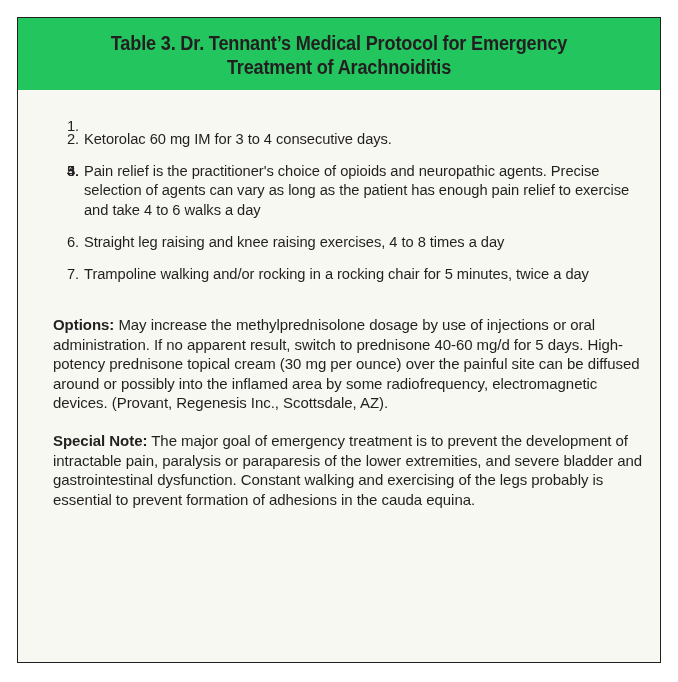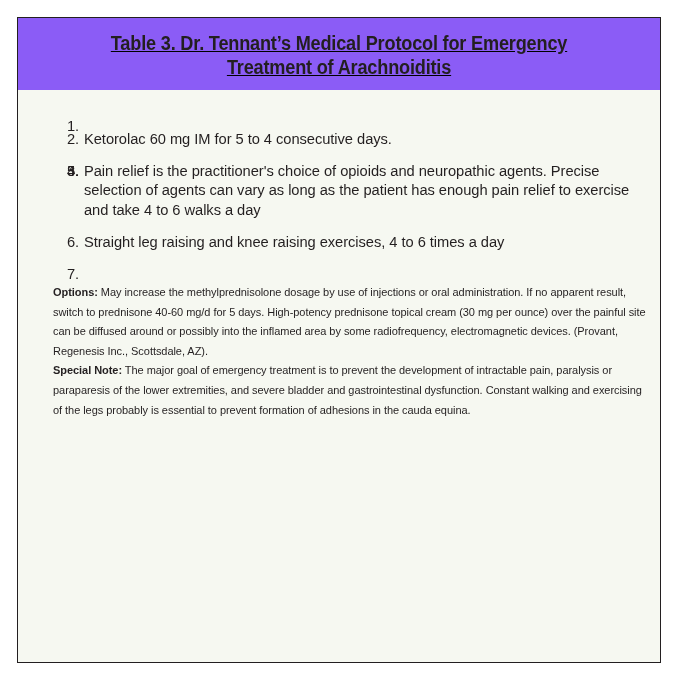--- a/index.html
+++ b/index.html
@@ -22,26 +22,25 @@
     width: 644px;
     height: 646px;
     box-sizing: border-box;
     border: 1.5px solid #231f20;
     background: #f6f8f1;
     overflow: hidden;
   }
 
   
   .table-header {
-    background: #8b5cf6;
+    background: #22c55e;
     height: 72px;
     box-sizing: border-box;
     padding: 14px 58px 0 58px;
     text-align: center;
-    text-decoration: underline;
   }
   .table-title {
     margin: 0;
     font-family: "Liberation Sans Narrow", "Liberation Sans", sans-serif;
     font-weight: bold;
     font-size: 19.5px;
     line-height: 23.5px;
     letter-spacing: -0.2px;
     color: #231f20;
     transform: scaleX(0.93);
@@ -73,29 +72,29 @@
   .protocol-num {
     position: absolute;
     left: 0;
     top: 0;
     width: 17px;
   }
 
   
   .note-block {
     padding: 0 4px 0 35px;
-    font-size: 11px;
+    font-size: 15px;
     line-height: 19.6px;
     letter-spacing: -0.05px;
   }
   .note-para {
     margin: 0;
     max-width: 594px;
   }
-  .note-para + .note-para { }
+  .note-para + .note-para { margin-top: 18px; }
   .note-lead {
     font-weight: bold;
   }
   #options-para { margin-top: 31px; }
 </style>
 </head>
 <body>
 
 <div id="table-box">
 
@@ -104,38 +103,39 @@
   </div>
 
   <div class="table-body">
 
     <ol class="protocol-list">
       <li class="protocol-item">
         <span class="protocol-num">1.</span>
       </li>
       <li class="protocol-item">
         <span class="protocol-num">2.</span>
-        <span>Ketorolac 60 mg IM for 5 to 4 consecutive days.</span>
+        <span>Ketorolac 60 mg IM for 3 to 4 consecutive days.</span>
       </li>
       <li class="protocol-item">
         <span class="protocol-num">3.</span>
       </li>
       <li class="protocol-item">
         <span class="protocol-num">4.</span>
       </li>
       <li class="protocol-item">
         <span class="protocol-num">5.</span>
         <span>Pain relief is the practitioner's choice of opioids and neuropathic agents. Precise selection of agents can vary as long as the patient has enough pain relief to exercise and take 4 to 6 walks a day</span>
       </li>
       <li class="protocol-item">
         <span class="protocol-num">6.</span>
-        <span>Straight leg raising and knee raising exercises, 4 to 6 times a day</span>
+        <span>Straight leg raising and knee raising exercises, 4 to 8 times a day</span>
       </li>
       <li class="protocol-item">
         <span class="protocol-num">7.</span>
+        <span>Trampoline walking and/or rocking in a rocking chair for 5 minutes, twice a day</span>
       </li>
     </ol>
 
     <div class="note-block">
       <p class="note-para" id="options-para">
         <span class="note-lead">Options:</span><span> May increase the methylprednisolone dosage by use of injections or oral administration.  If no apparent result, switch to prednisone 40-60 mg/d for 5 days. High-potency prednisone topical cream (30 mg per ounce) over the painful site can be diffused around or possibly into the inflamed area by some radiofrequency, electromagnetic devices. (Provant, Regenesis Inc., Scottsdale, AZ).</span>
       </p>
       <p class="note-para">
         <span class="note-lead">Special Note:</span><span> The major goal of emergency treatment is to prevent the development of intractable pain, paralysis or paraparesis of the lower extremities, and severe bladder and gastrointestinal dysfunction. Constant walking and exercising of the legs probably is essential to prevent formation of adhesions in the cauda equina.</span>
       </p>

